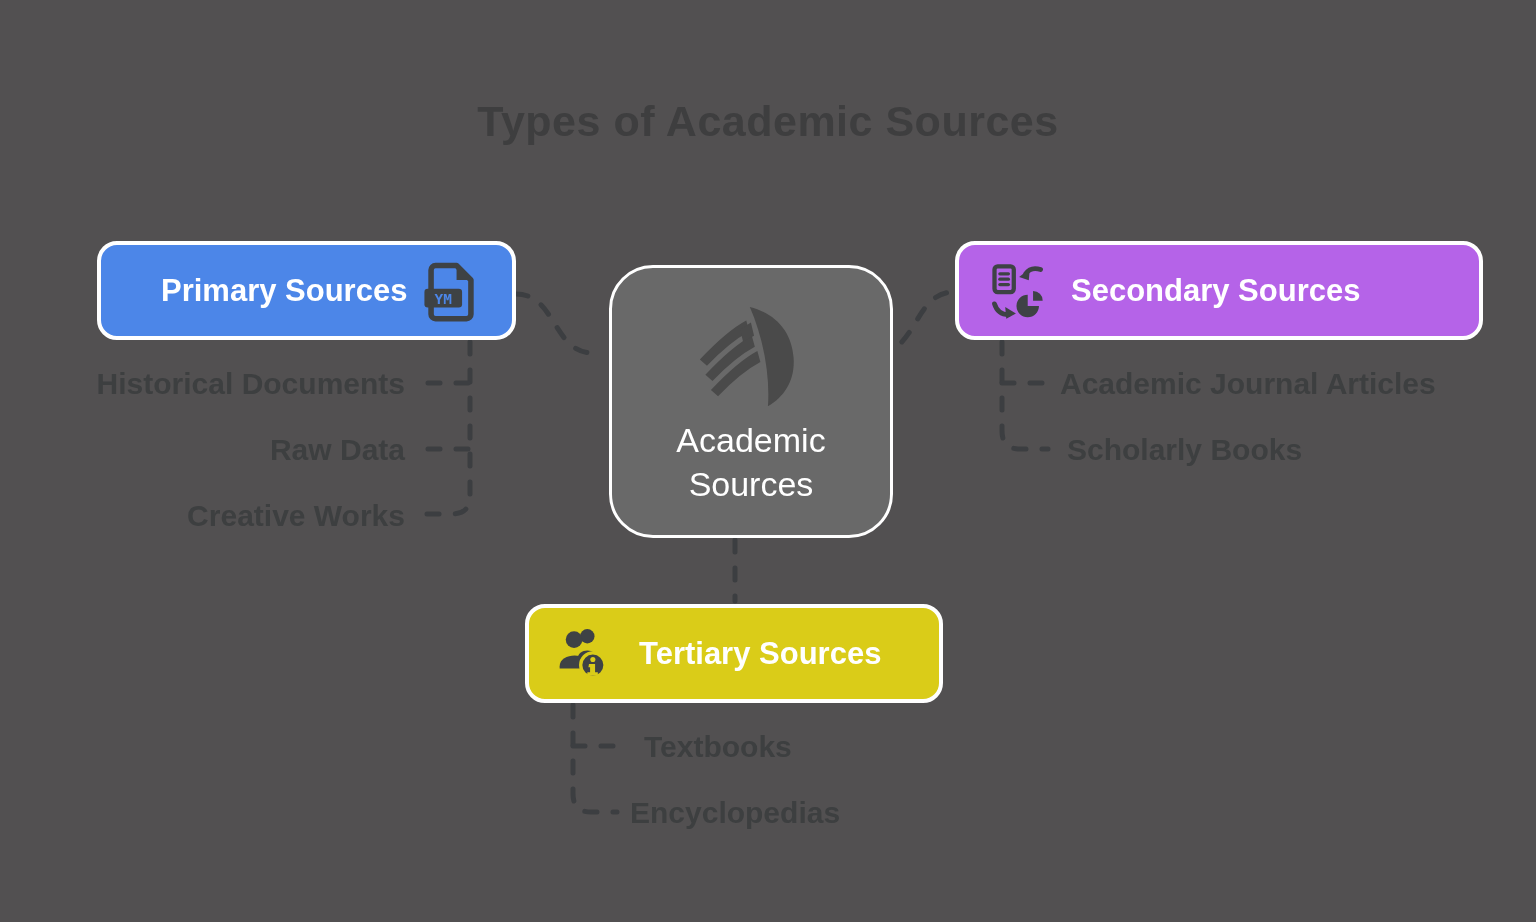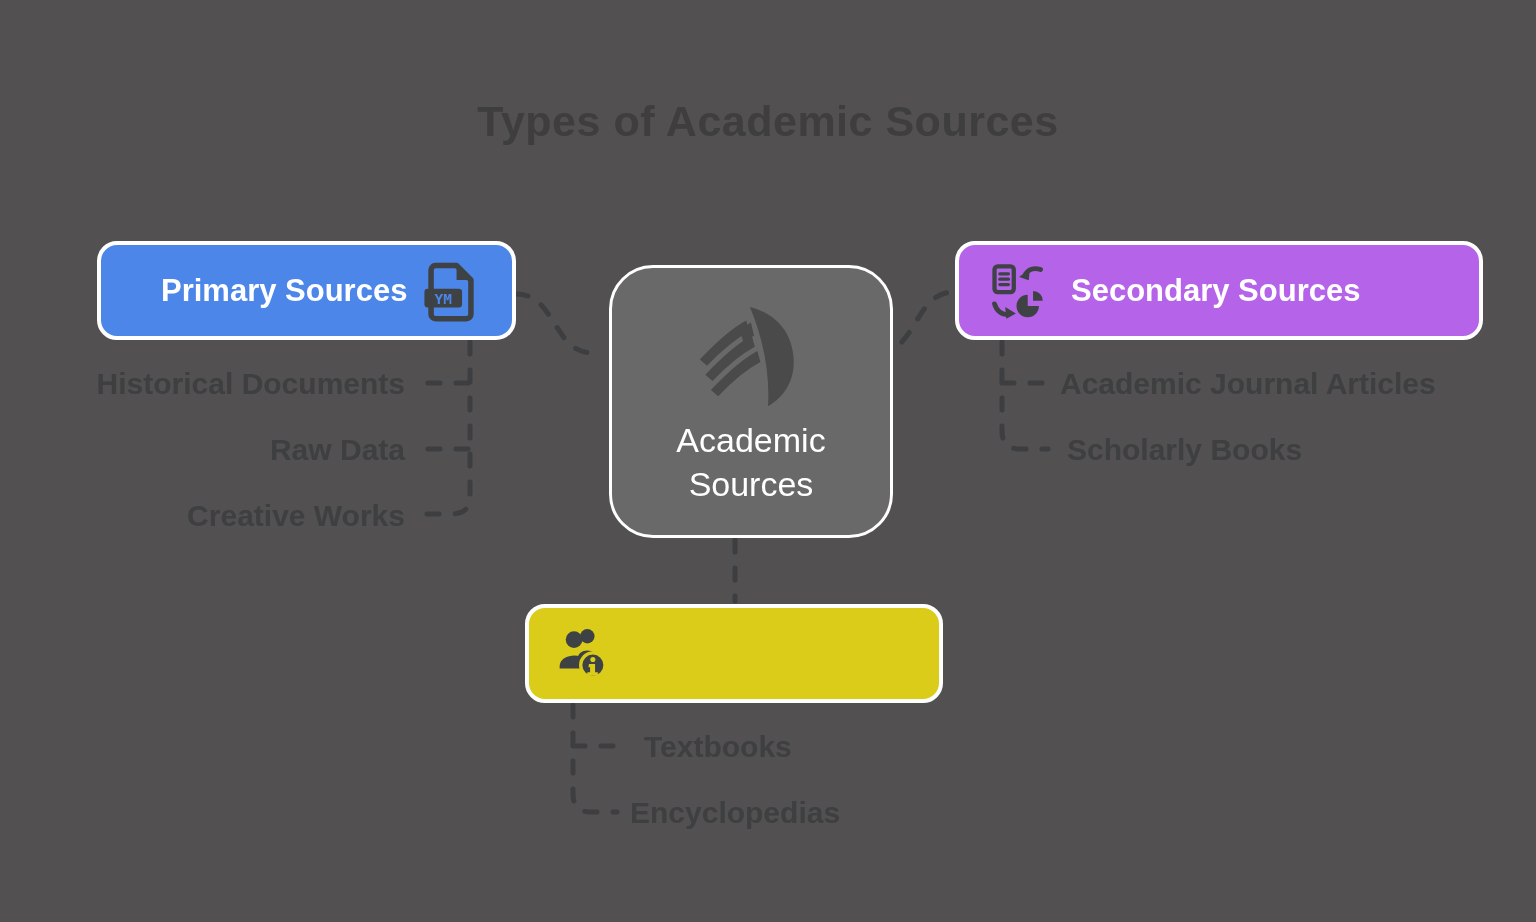--- a/index.html
+++ b/index.html
@@ -105,20 +105,21 @@
         <path d="M22 33 C22 22 40 22 40 33 L40 35 L22 35 Z"></path>
         <circle cx="19" cy="15" r="7.5"></circle>
         <path d="M6 39 C6 26 33 26 33 39 L33 41 L6 41 Z"></path>
         <circle cx="36" cy="38" r="11" stroke="#DACC18" stroke-width="3"></circle>
       </g>
       <g fill="#DACC18">
         <circle cx="36" cy="33" r="2.3"></circle>
         <path d="M32.5 37 h5.5 v7.5 h2.5 v3 h-9.5 v-3 h2.5 v-4.5 h-1.5 z"></path>
       </g>
     </svg>
+    <span>Tertiary Sources</span>
   </div>
 
   <div class="child" style="right:1131px;top:384px">Historical Documents</div>
   <div class="child" style="right:1131px;top:450px">Raw Data</div>
   <div class="child" style="right:1131px;top:516px">Creative Works</div>
 
   <div class="child" style="left:1060px;top:384px">Academic Journal Articles</div>
   <div class="child" style="left:1067px;top:450px">Scholarly Books</div>
 
   <div class="child" style="left:644px;top:747px">Textbooks</div>

